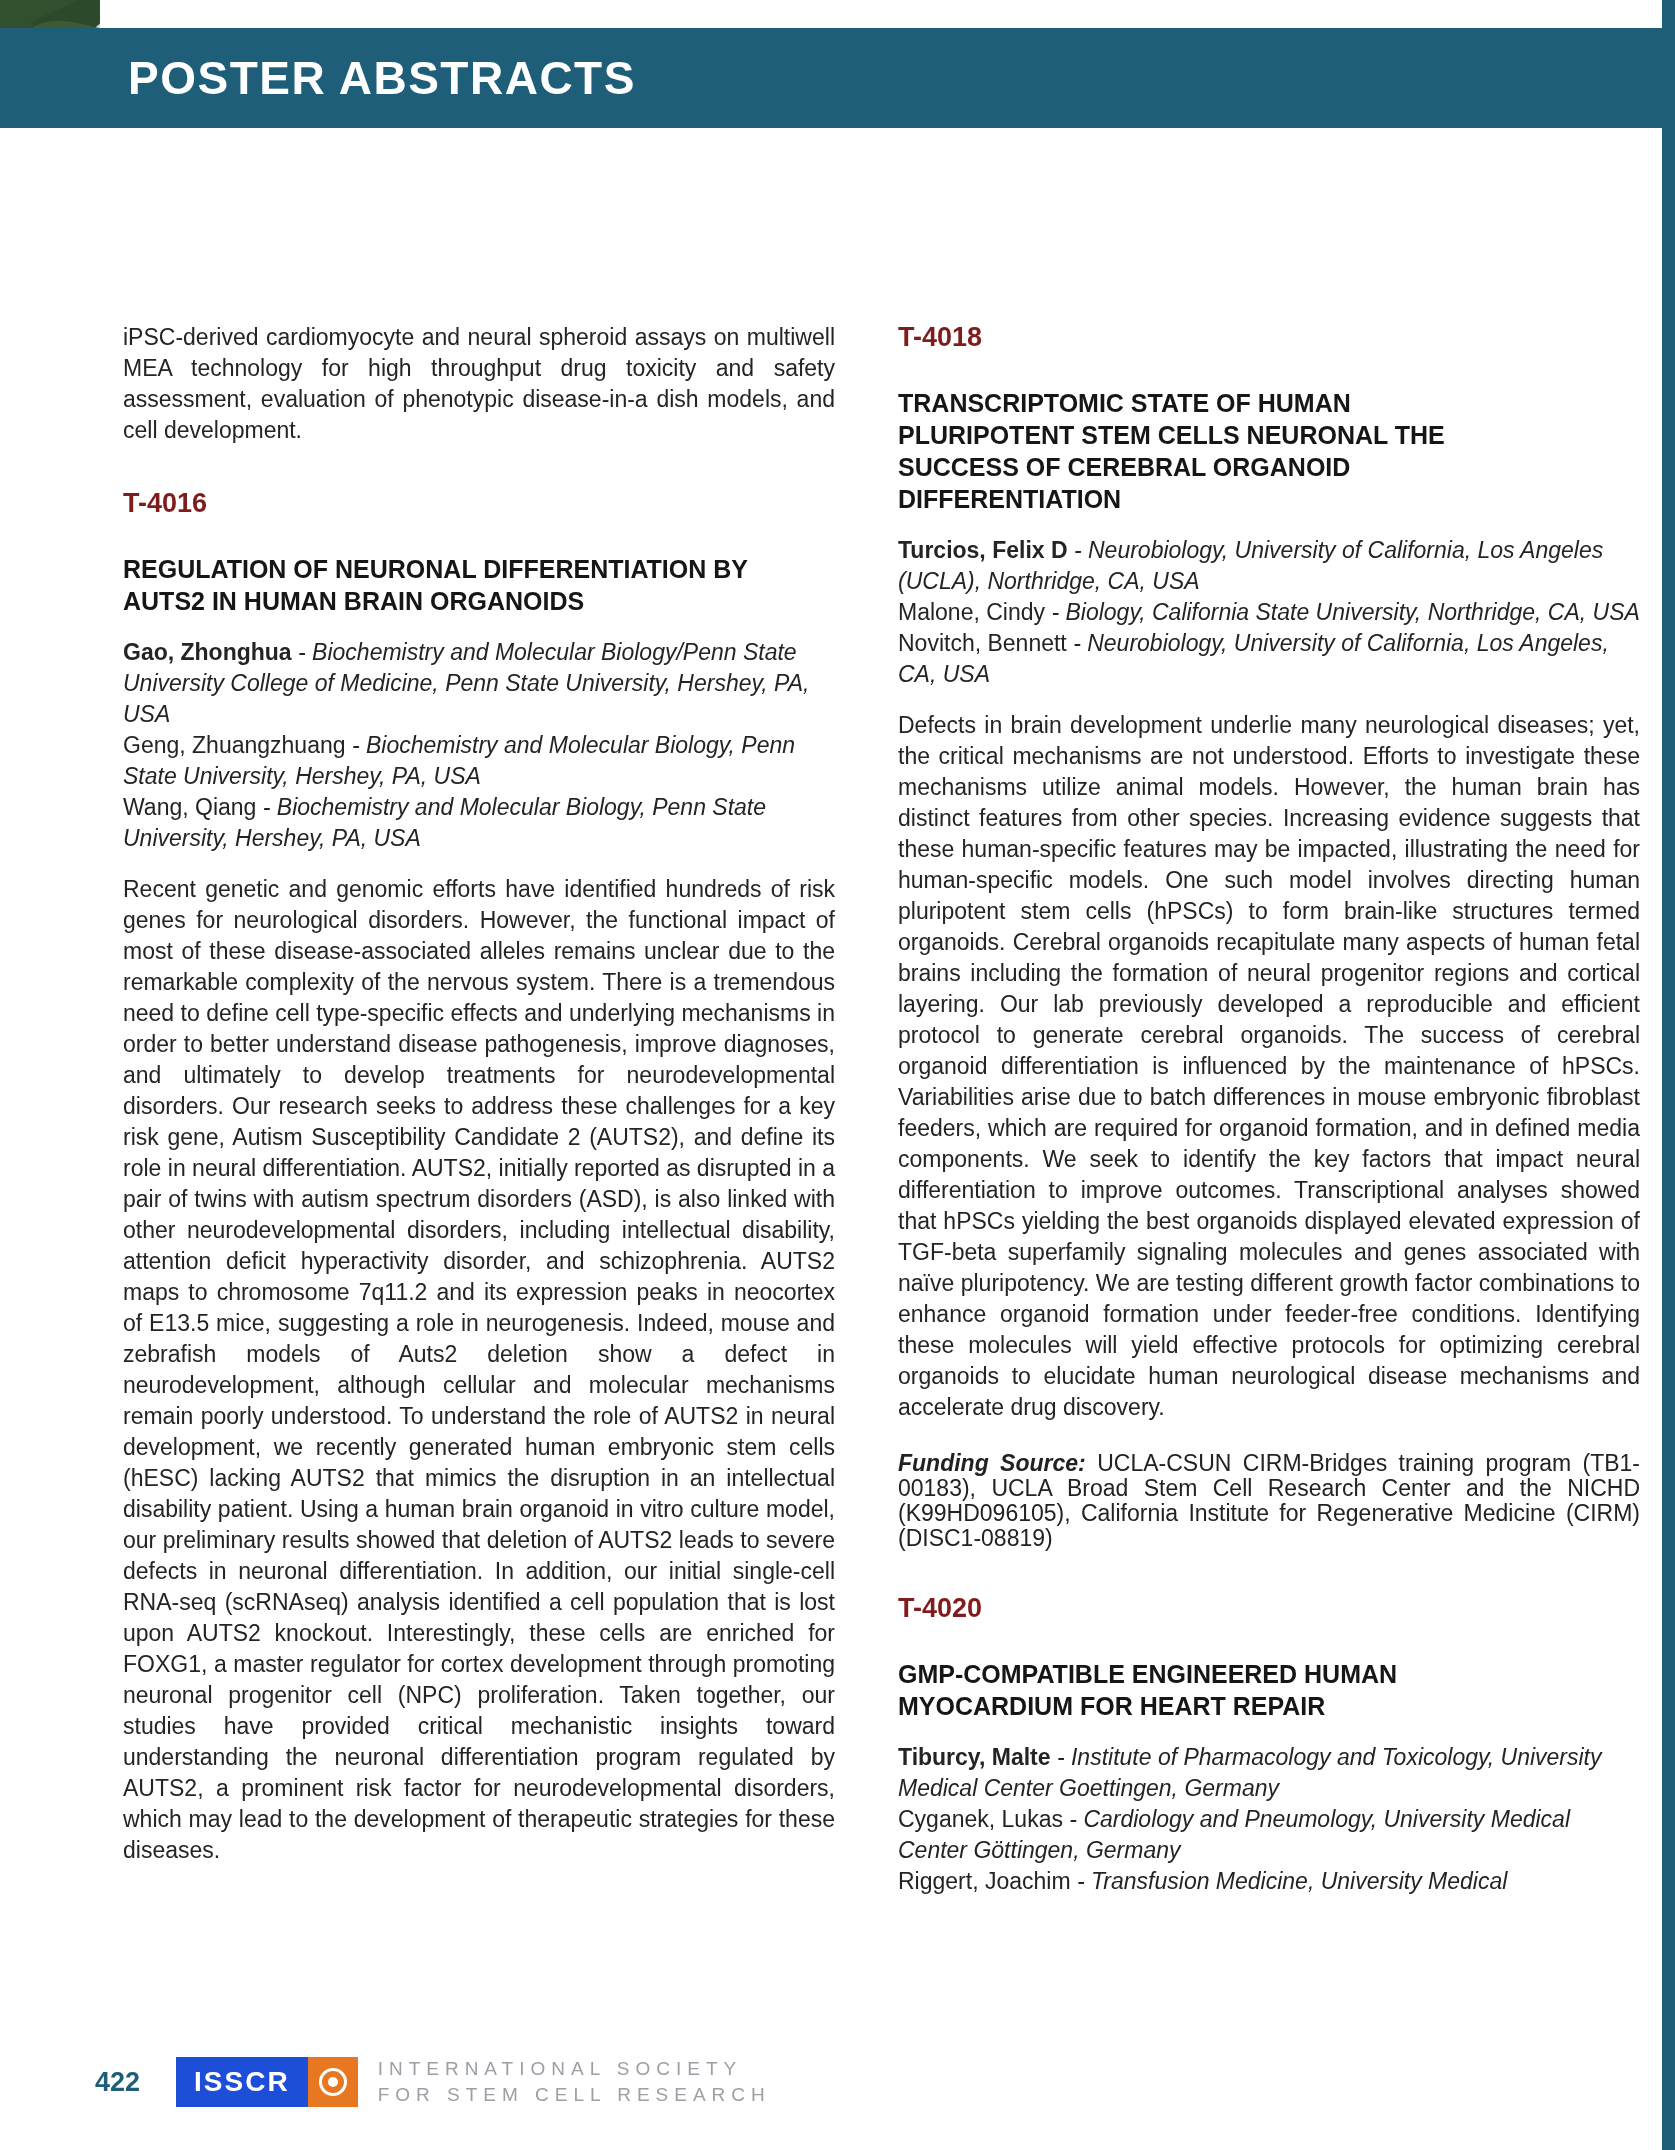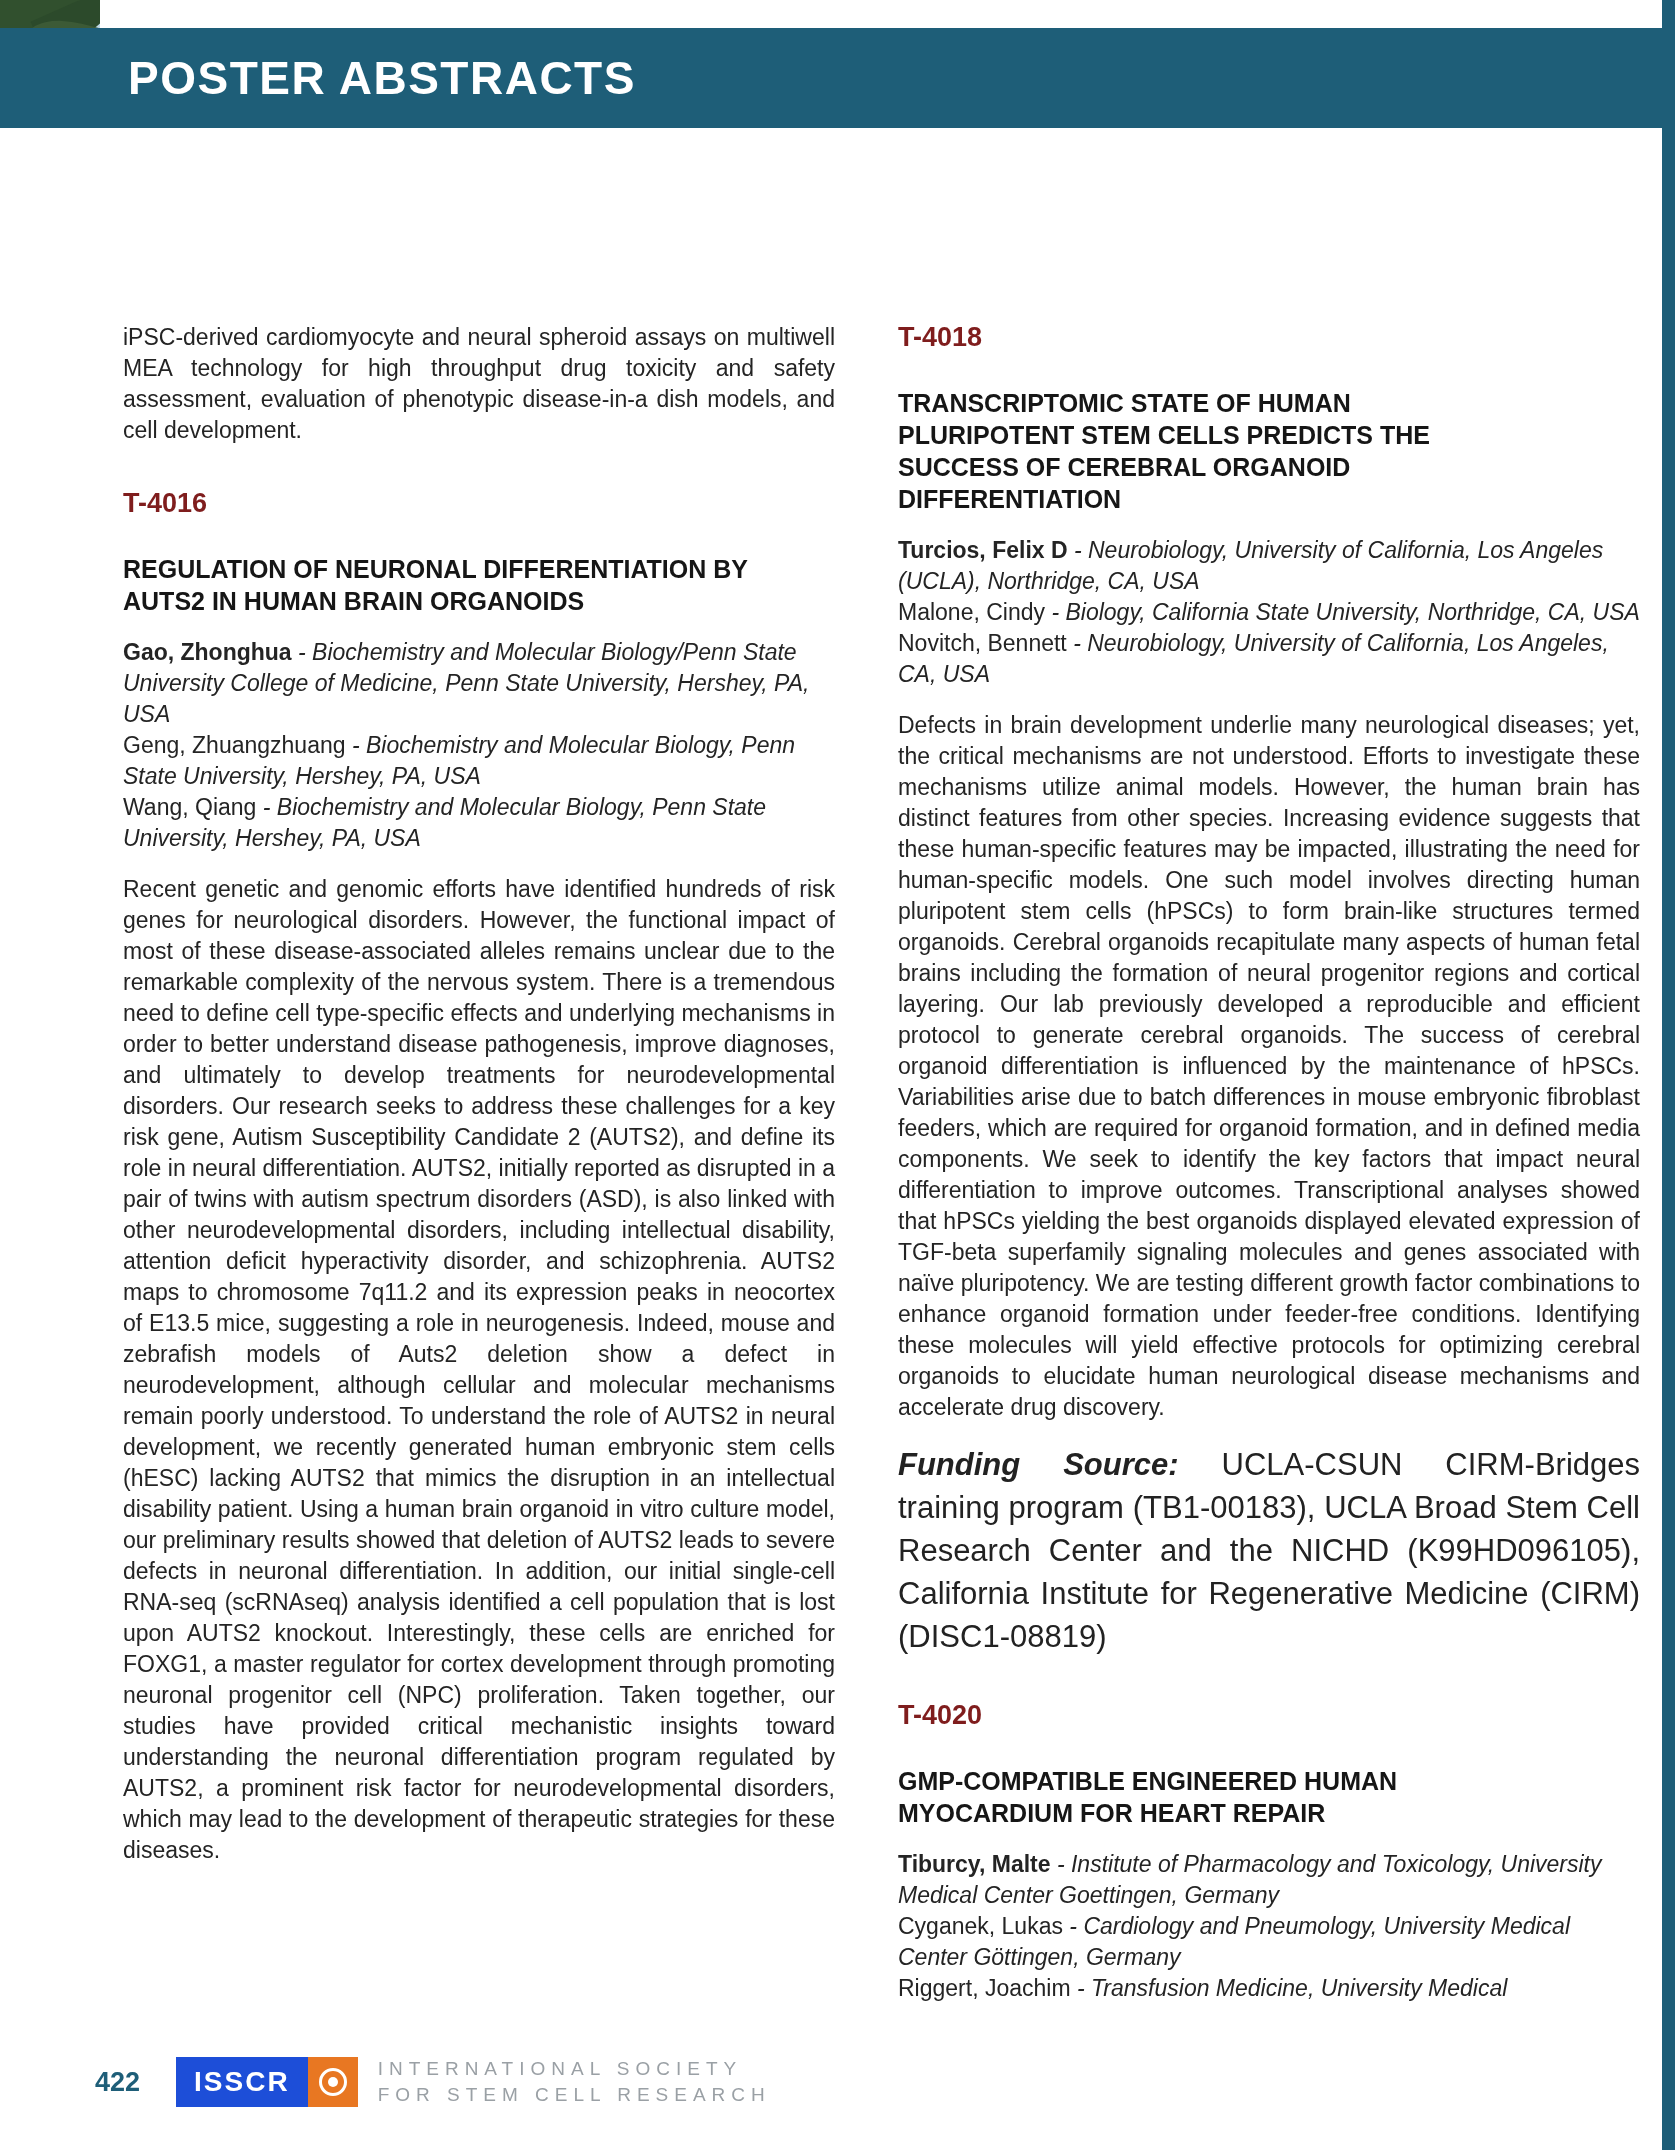--- a/index.html
+++ b/index.html
@@ -63,21 +63,21 @@
     margin-bottom:20px;
   }
   .col-right .title { max-width:620px; }
   .authors { margin-bottom:20px; }
   .author { font-size:23px; line-height:31px; color:#242424; }
   .author .a-name { font-style:normal; }
   .author.first .a-name { font-weight:bold; }
   .author .a-affil { font-style:italic; }
 
   .funding {
-    margin-top:20px; font-size:31px; line-height:43px; text-align:justify;
+    margin-top:28px; font-size:23px; line-height:25px; text-align:justify;
   }
   .funding-label { font-weight:bold; font-style:italic; }
 
   
   .footer {
     position:absolute; left:95px; bottom:42px;
     display:flex; align-items:center;
   }
   .page-num {
     color:#1E5E78; font-weight:bold; font-size:27px; margin-right:36px;
@@ -148,21 +148,21 @@
       </div>
 
       <p class="body-text">Recent genetic and genomic efforts have identified hundreds of risk genes for neurological disorders. However, the functional impact of most of these disease-associated alleles remains unclear due to the remarkable complexity of the nervous system. There is a tremendous need to define cell type-specific effects and underlying mechanisms in order to better understand disease pathogenesis, improve diagnoses, and ultimately to develop treatments for neurodevelopmental disorders. Our research seeks to address these challenges for a key risk gene, Autism Susceptibility Candidate 2 (AUTS2), and define its role in neural differentiation. AUTS2, initially reported as disrupted in a pair of twins with autism spectrum disorders (ASD), is also linked with other neurodevelopmental disorders, including intellectual disability, attention deficit hyperactivity disorder, and schizophrenia. AUTS2 maps to chromosome 7q11.2 and its expression peaks in neocortex of E13.5 mice, suggesting a role in neurogenesis. Indeed, mouse and zebrafish models of Auts2 deletion show a defect in neurodevelopment, although cellular and molecular mechanisms remain poorly understood. To understand the role of AUTS2 in neural development, we recently generated human embryonic stem cells (hESC) lacking AUTS2 that mimics the disruption in an intellectual disability patient. Using a human brain organoid in vitro culture model, our preliminary results showed that deletion of AUTS2 leads to severe defects in neuronal differentiation. In addition, our initial single-cell RNA-seq (scRNAseq) analysis identified a cell population that is lost upon AUTS2 knockout. Interestingly, these cells are enriched for FOXG1, a master regulator for cortex development through promoting neuronal progenitor cell (NPC) proliferation. Taken together, our studies have provided critical mechanistic insights toward understanding the neuronal differentiation program regulated by AUTS2, a prominent risk factor for neurodevelopmental disorders, which may lead to the development of therapeutic strategies for these diseases.</p>
     </div>
   </div>
 
   <div class="col-right">
 
     <div>
       <h3 class="code first">T-4018</h3>
-      <h2 class="title">TRANSCRIPTOMIC STATE OF HUMAN PLURIPOTENT STEM CELLS PREDICTS THE SUCCESS OF CEREBRAL ORGANOID DIFFERENTIATION</h2>
+      <h2 class="title">TRANSCRIPTOMIC STATE OF HUMAN PLURIPOTENT STEM CELLS NEURONAL THE SUCCESS OF CEREBRAL ORGANOID DIFFERENTIATION</h2>
 
       <div class="authors">
         <div class="author first">
           <span class="a-name">Turcios, Felix D</span>
           <span class="a-affil">- Neurobiology, University of California, Los Angeles (UCLA), Northridge, CA, USA</span>
         </div>
         <div class="author">
           <span class="a-name">Malone, Cindy</span>
           <span class="a-affil">- Biology, California State University, Northridge, CA, USA</span>
         </div>

